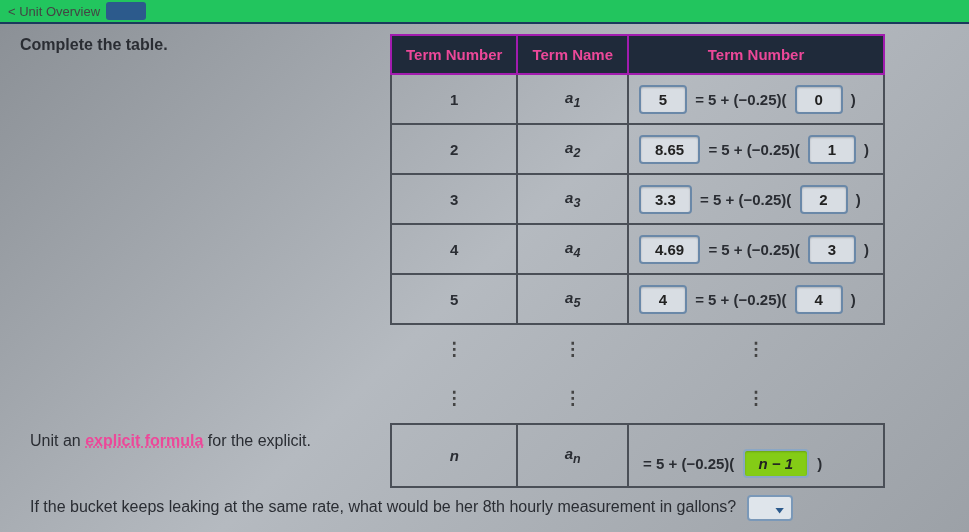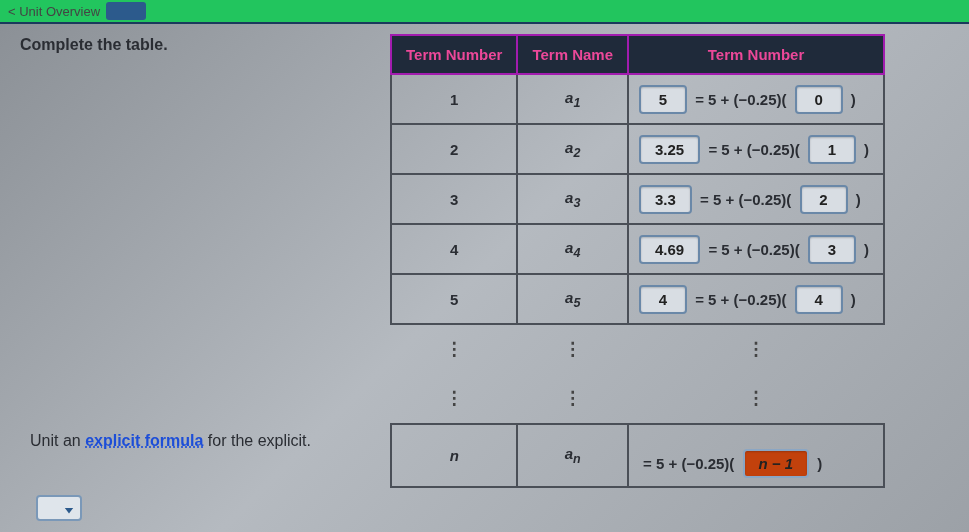--- a/index.html
+++ b/index.html
@@ -95,30 +95,30 @@
     border-bottom: none !important;
     height: 28px;
     padding: 2px;
   }
   .vdots {
     font-size: 18px;
     line-height: 0.4;
     color: #444;
   }
   .n-row td { border: 2px solid #4a4f57; }
-  .n-row .ansbox { border-color:#8aa6c4; background:#c2410c; min-width:60px;margin-top:16px; }
+  .n-row .ansbox { border-color:#8aa6c4; background:#84cc16; min-width:60px;margin-top:16px; }
   .prompt2 {
     position: absolute;
     left: 30px;
     top: 432px;
     font-size: 16px;
     color: #2a2d33;
   }
   .link {
-    color: #1d4ed8;
+    color: #ec4899;
     text-decoration: underline dotted;
     font-weight: bold;
   }
   .prompt3 {
     position: absolute;
     left: 30px;
     top: 495px;
     font-size: 16px;
     color: #2a2d33;
   }
@@ -172,21 +172,21 @@
           <span class="formula-text">= 5 + (−0.25)(</span>
           <span class="ansbox">0</span>
           <span class="formula-text">)</span>
         </td>
       </tr>
 
       <tr>
         <td>2</td>
         <td><span class="sub"><span>a</span><sub>2</sub></span></td>
         <td class="tval-cell" colspan="2">
-          <span class="ansbox">3.25</span>
+          <span class="ansbox">8.65</span>
           <span class="formula-text">= 5 + (−0.25)(</span>
           <span class="ansbox">1</span>
           <span class="formula-text">)</span>
         </td>
       </tr>
 
       <tr>
         <td>3</td>
         <td><span class="sub"><span>a</span><sub>3</sub></span></td>
         <td class="tval-cell" colspan="2">
@@ -242,14 +242,15 @@
     </tbody>
       </table>
   </div>
 </div>
 
 <div class="prompt2">
   <span>Unit an </span><span class="link">explicit formula</span><span> for the explicit.</span>
 </div>
 
 <div class="prompt3">
+  <span>If the bucket keeps leaking at the same rate, what would be her 8th hourly measurement in gallons?</span>
   <span class="select-box"></span>
 </div>
 
 </body></html>

